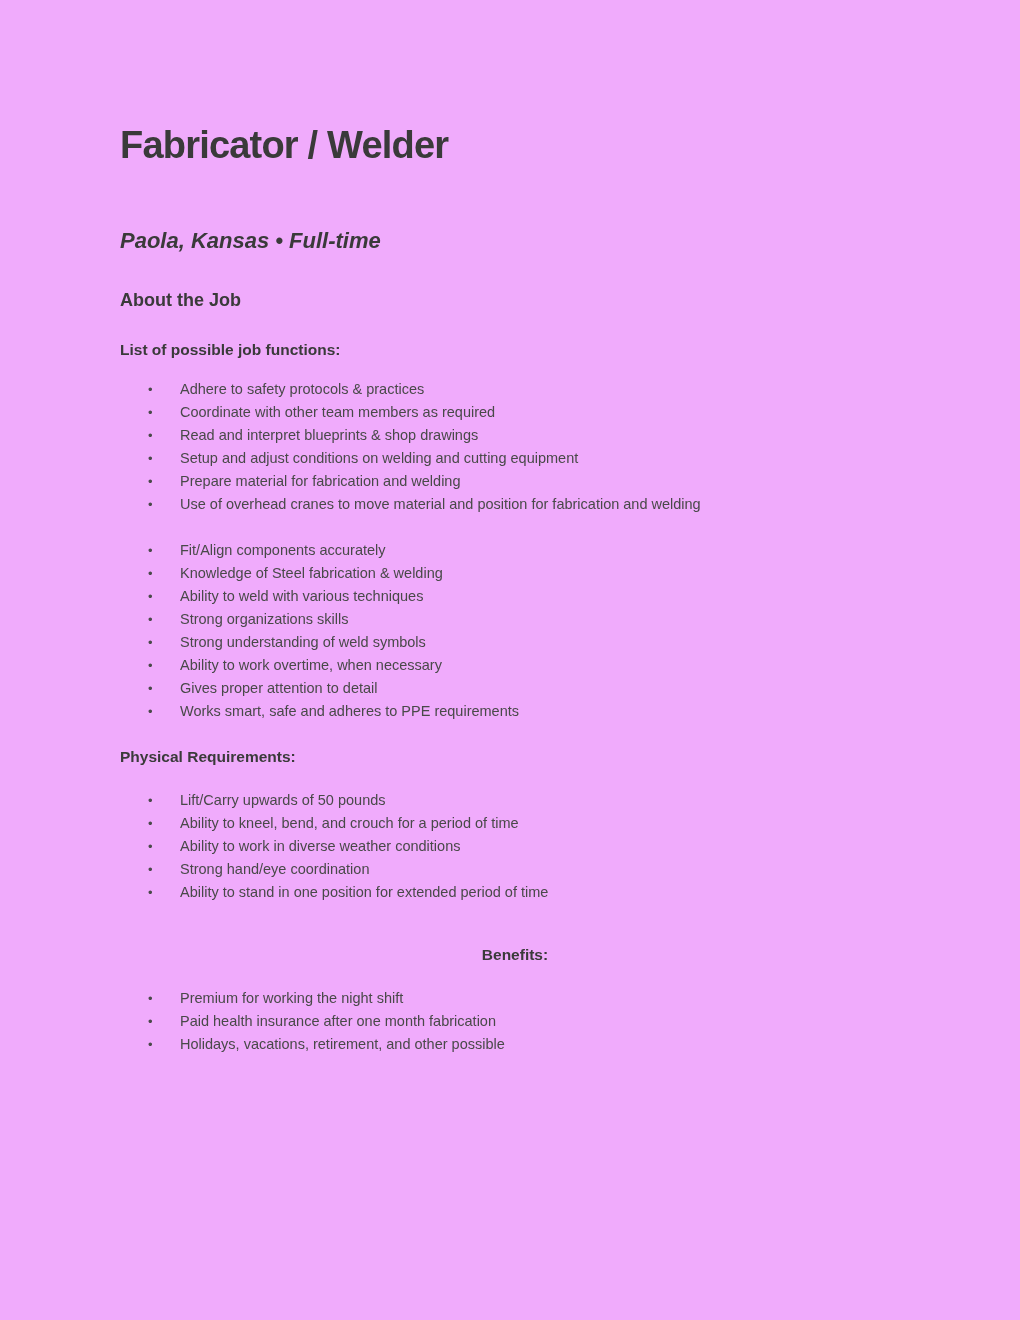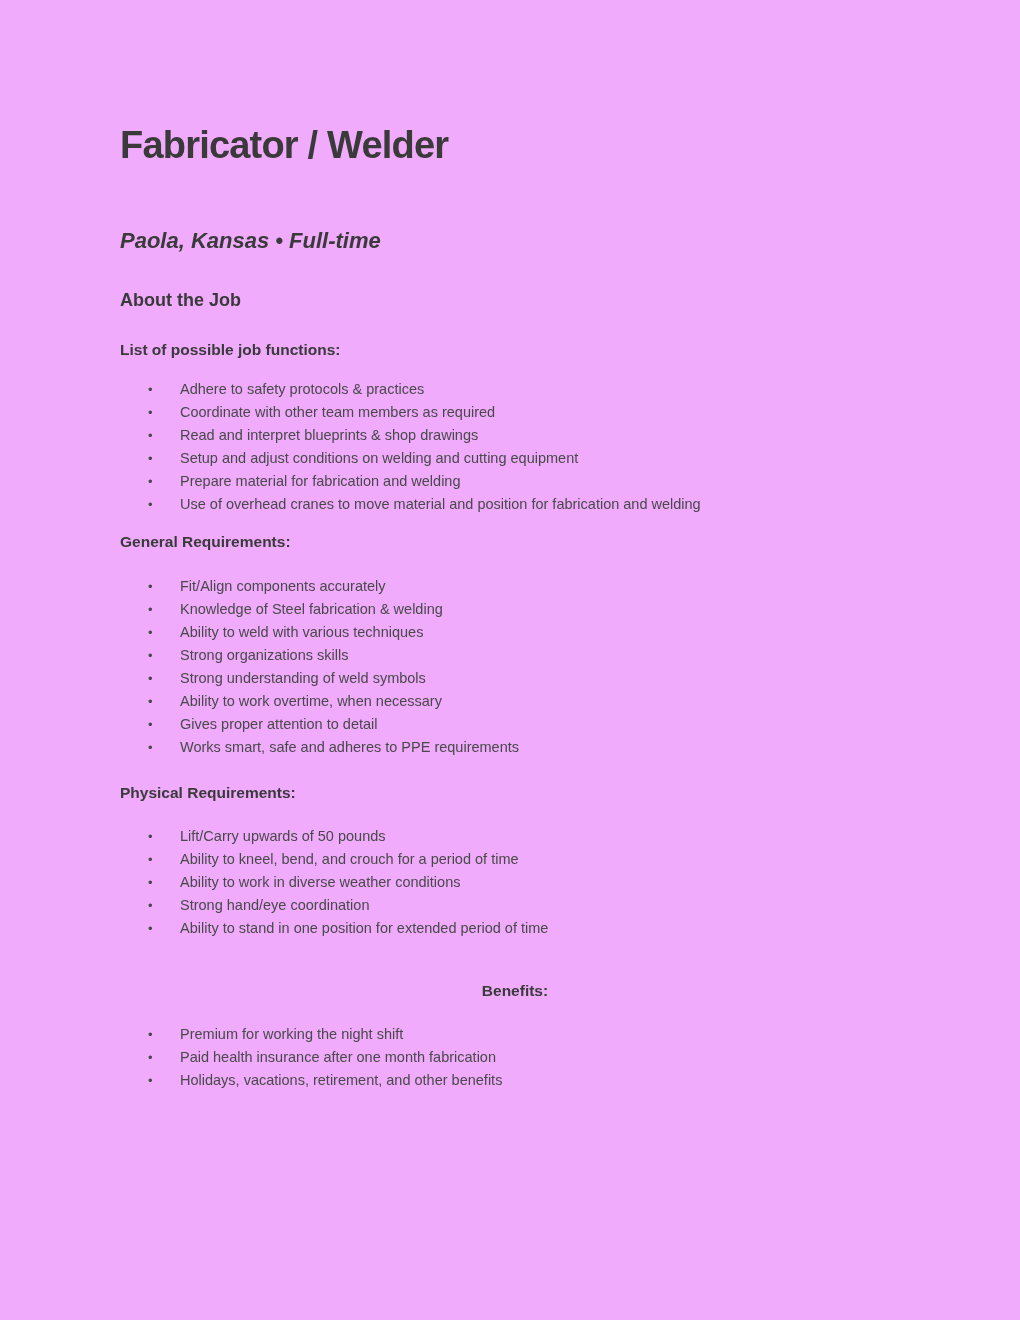--- a/index.html
+++ b/index.html
@@ -116,21 +116,20 @@
       <li>
           <span class="bullet">•</span>
           <span class="li-text">Prepare material for fabrication and welding</span>
         </li>
       <li>
           <span class="bullet">•</span>
           <span class="li-text">Use of overhead cranes to move material and position for fabrication and welding</span>
         </li>
     </ul>
 
-    <h3 class="section-heading s1">General Requirements:</h3>
     <ul class="bullet-list s1">
       <li>
           <span class="bullet">•</span>
           <span class="li-text">Fit/Align components accurately</span>
         </li>
       <li>
           <span class="bullet">•</span>
           <span class="li-text">Knowledge of Steel fabrication &amp; welding</span>
         </li>
       <li>
@@ -188,18 +187,18 @@
       <li>
           <span class="bullet">•</span>
           <span class="li-text">Premium for working the night shift</span>
         </li>
       <li>
           <span class="bullet">•</span>
           <span class="li-text">Paid health insurance after one month fabrication</span>
         </li>
       <li>
           <span class="bullet">•</span>
-          <span class="li-text">Holidays, vacations, retirement, and other benefits</span>
+          <span class="li-text">Holidays, vacations, retirement, and other possible</span>
         </li>
     </ul>
 
   </div>
 </div>
 
 </body></html>

